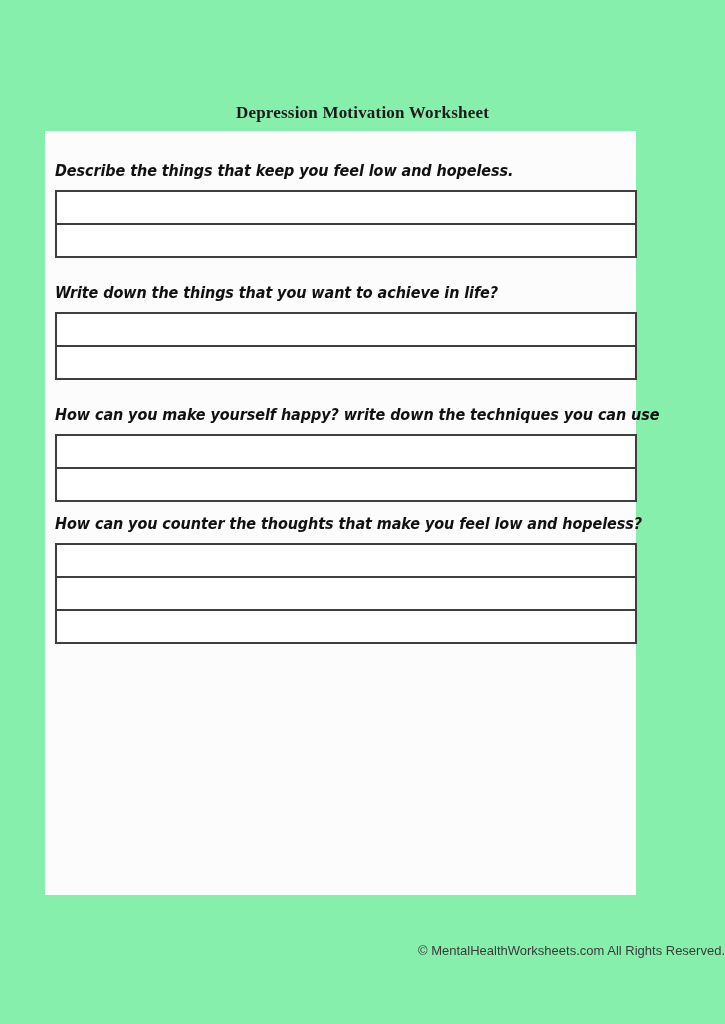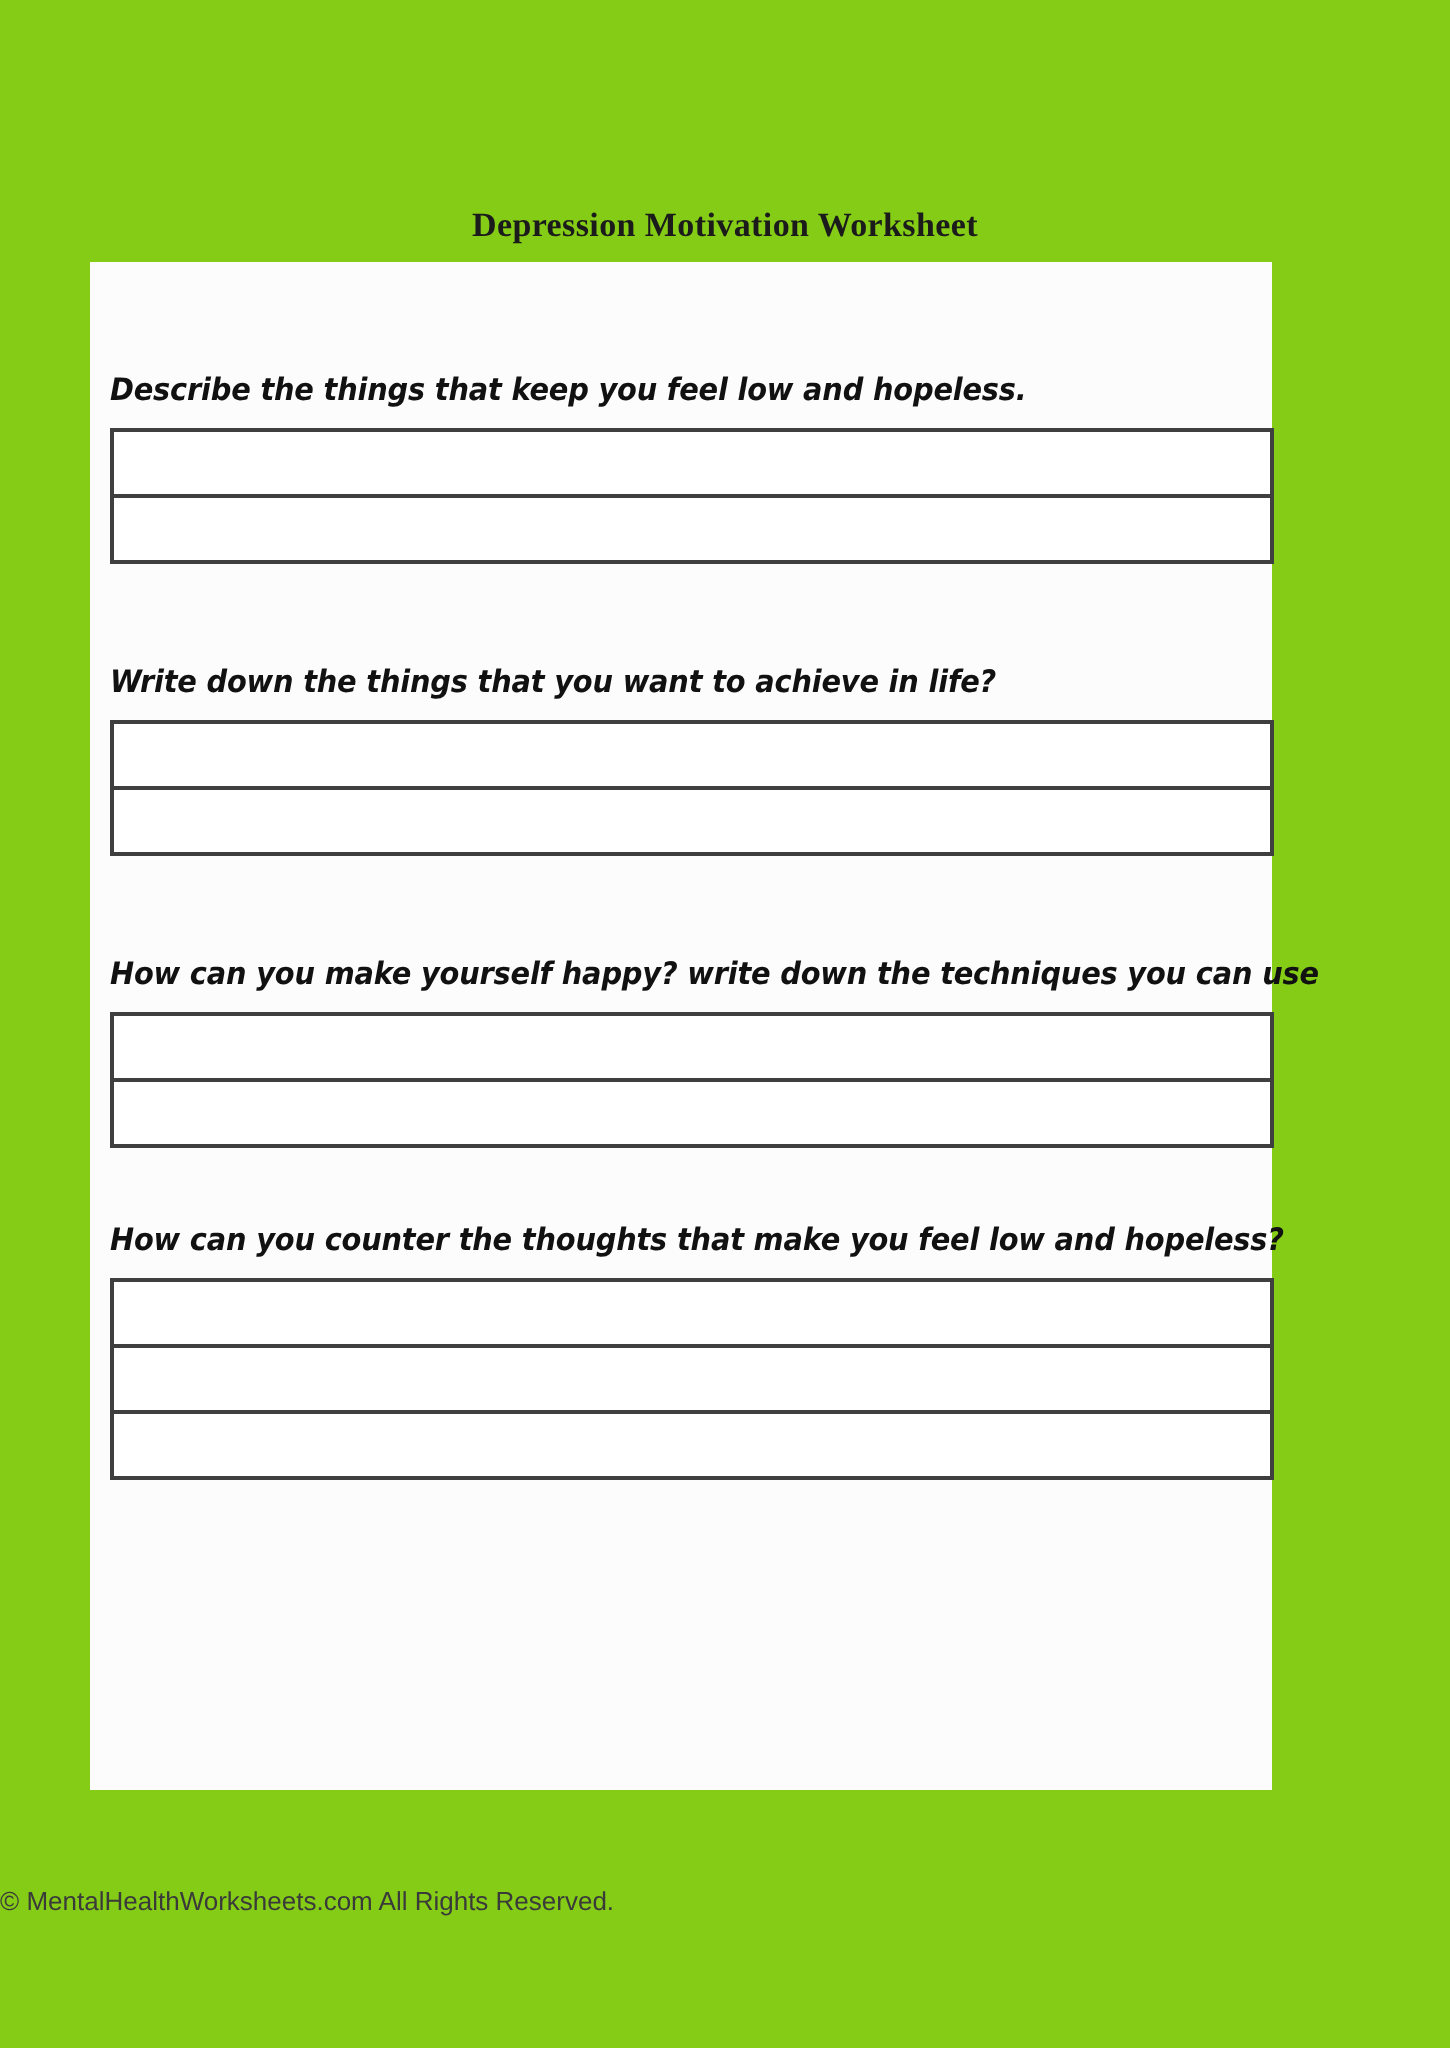--- a/index.html
+++ b/index.html
@@ -14,21 +14,21 @@
     font-family: "Liberation Sans", sans-serif;
     overflow: hidden;
   }
 
   .page {
     position: absolute;
     left: 0;
     top: 0;
     width: 725px;
     height: 1024px;
-    background: #84cc16;
+    background: #86efac;
   }
 
   
   .content-band {
     position: absolute;
     left: 45px;
     top: 131px;
     width: 591px;
     height: 764px;
     background: #fcfcfc;
@@ -49,21 +49,20 @@
 
   .sheet {
     position: absolute;
     left: 55px;
     top: 162px;
     width: 582px;
   }
 
   .qa-block {
     position: relative;
-    margin-top: 24px;
   }
 
   .prompt {
     font-family: "DejaVu Sans", sans-serif;
     font-style: italic;
     font-weight: bold;
     font-size: 15.5px;
     line-height: 19px;
     color: #111111;
     transform: scaleX(0.93);
@@ -93,21 +92,21 @@
 
   .gap {
     height: 13px;
   }
 
   .footer {
     position: absolute;
     left: 0;
     top: 943px;
     width: 725px;
-    text-align: left;
+    text-align: right;
     font-family: "Liberation Sans", sans-serif;
     font-size: 13px;
     color: #3a3a3a;
   }
   .footer .copy-mark {
     font-size: 13px;
   }
 </style>
 </head>
 <body>

